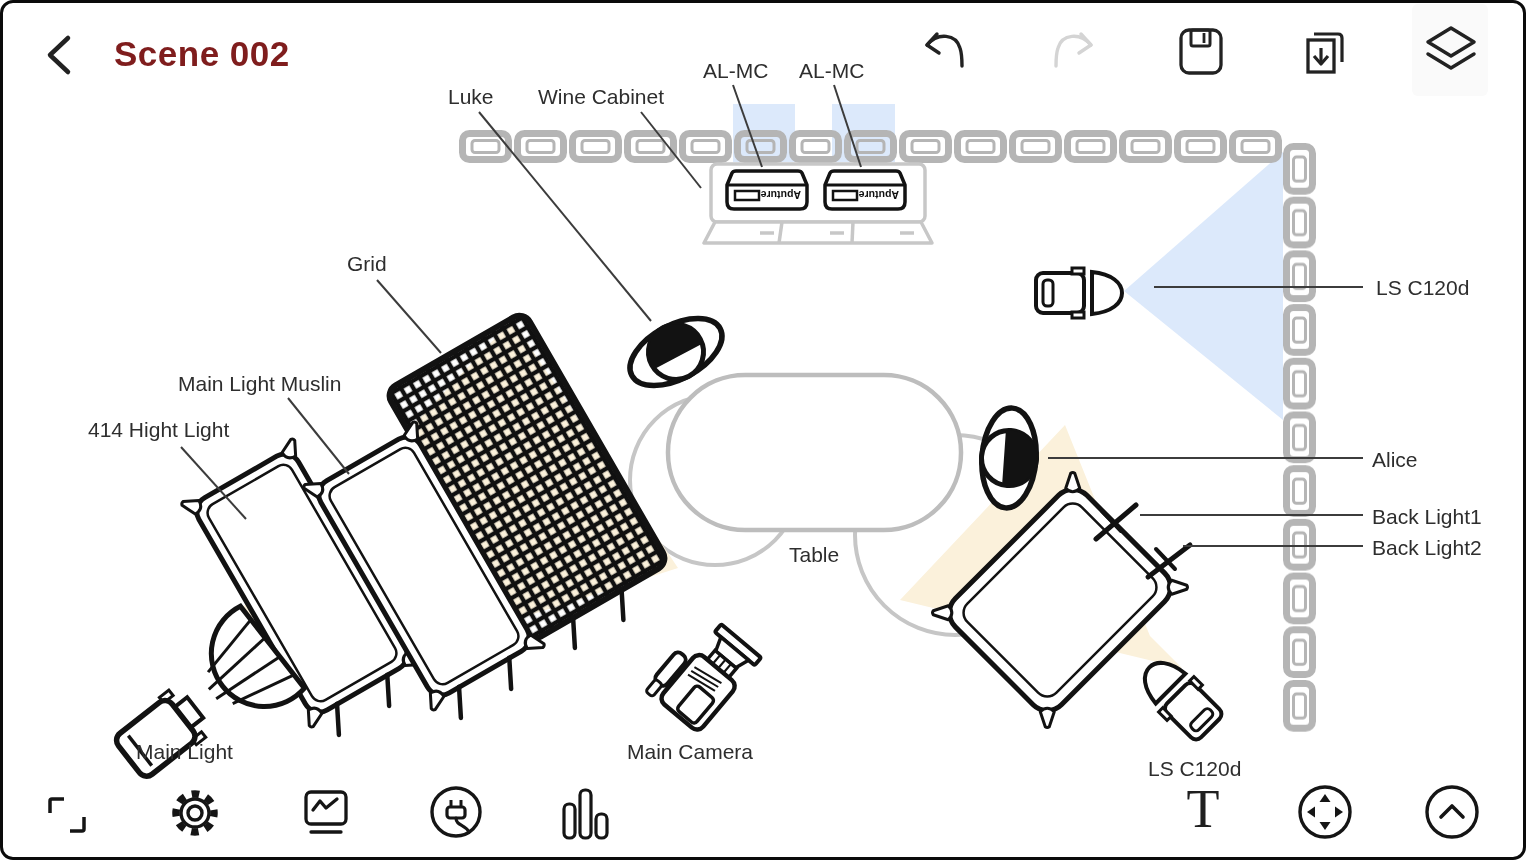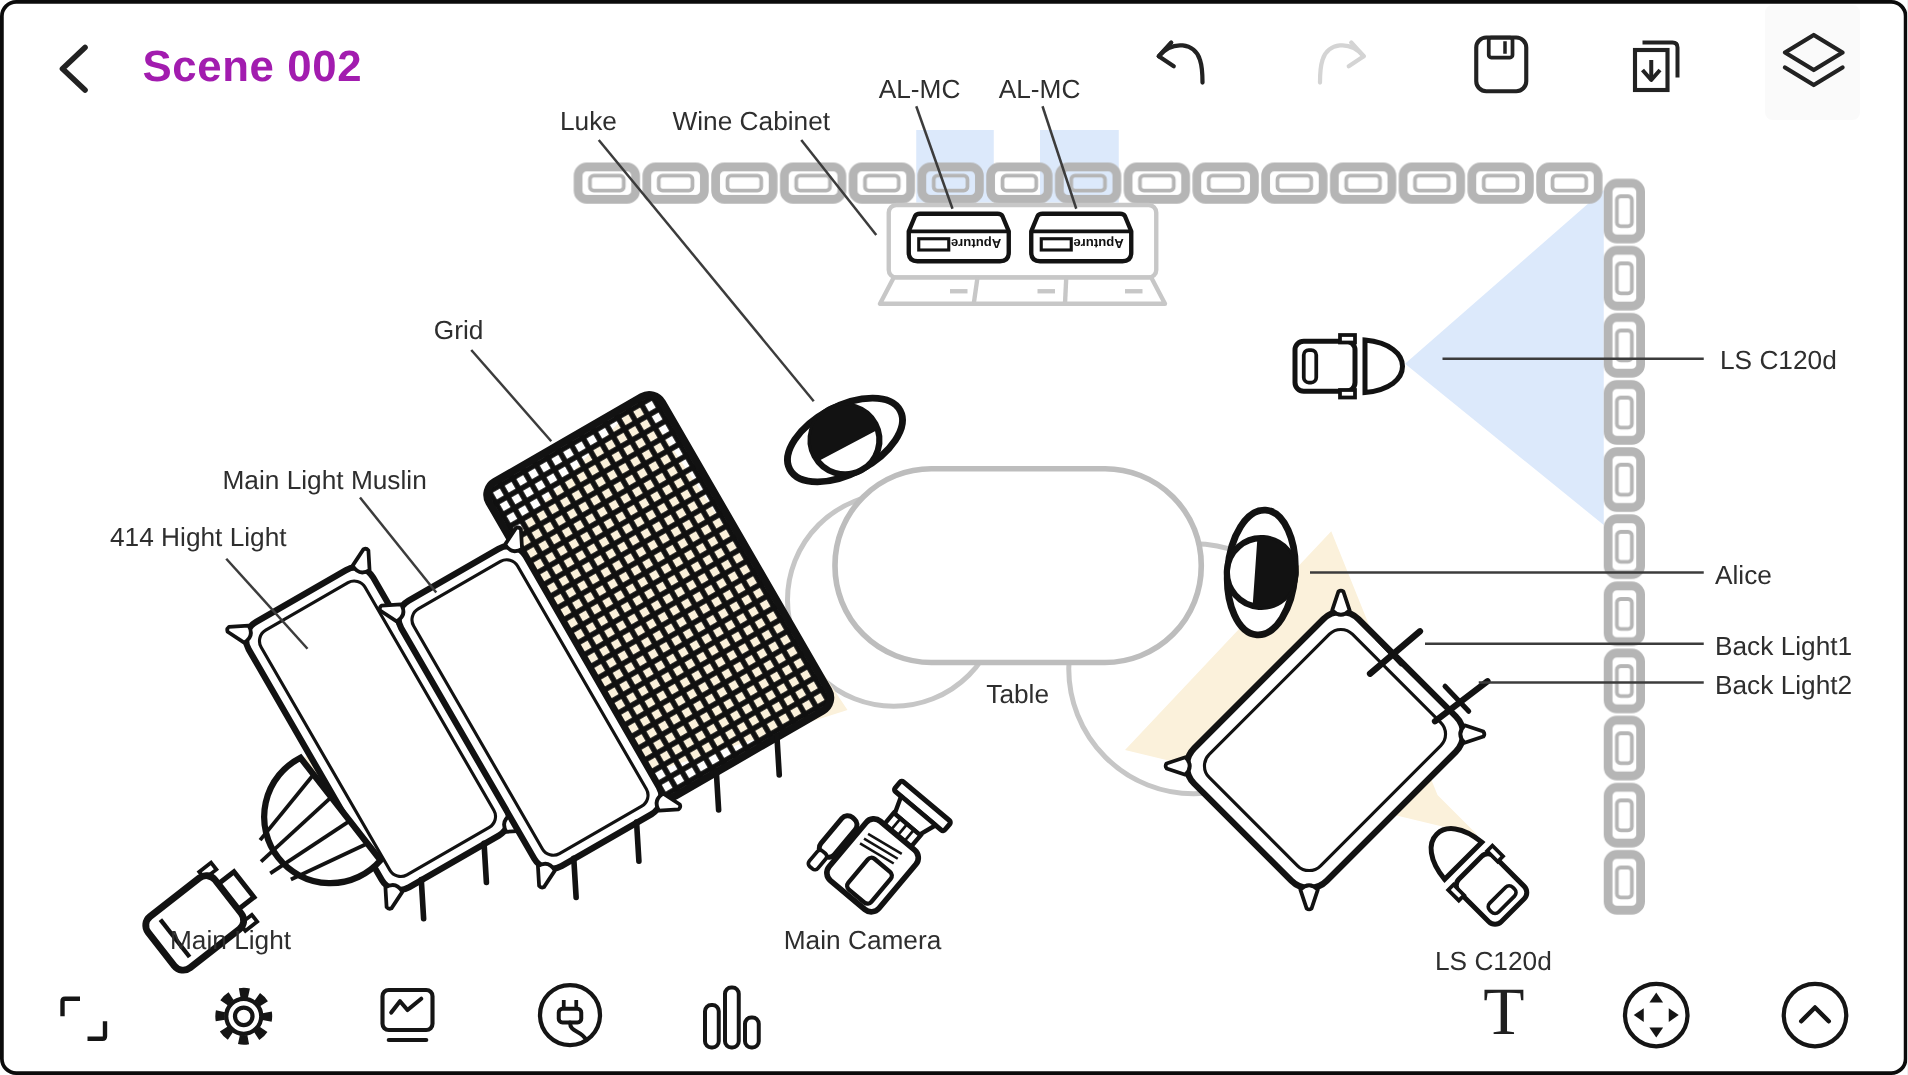--- a/index.html
+++ b/index.html
@@ -1,19 +1,19 @@
 <!DOCTYPE html>
 <html style="--beam_warm: #FBF1DB; --beam_cool: #DCE9FB; --wall: #B5B5B5; --cabinet: #C7C7C7; --outline: #121212; --label: #2E2E2E; --table_stroke: #BDBDBD; --chair: #C6C6C6; --disabled: #D4D4D4;"><head>
 <meta charset="utf-8">
 <style>
   html,body{margin:0;padding:0;background:#e8e8e8;font-family:"Liberation Sans",sans-serif;}
   #stage{position:relative;width:1526px;height:860px;background:#ffffff;overflow:hidden;margin:0 auto;}
   #frame{position:absolute;inset:0;border:3px solid #0b0b0b;border-radius:13px;pointer-events:none;z-index:50;}
   .abs{position:absolute;}
-  #page-title{left:114px;top:34px;font-size:35px;font-weight:600;color:#a21caf;letter-spacing:.5px;}
+  #page-title{left:114px;top:34px;font-size:35px;font-weight:600;color:#7f1d1d;letter-spacing:.5px;}
   .iconbtn{display:flex;align-items:center;justify-content:center;}
   #layers-backdrop{left:1412px;top:4px;width:76px;height:92px;background:#fafafa;border-radius:6px;}
   #canvas-svg{left:0;top:0;}
   svg text.lbl-t{font:21px "Liberation Sans",sans-serif;fill:var(--label,#2e2e2e);}
   svg text.brand{font:10.5px "Liberation Sans",sans-serif;font-weight:600;fill:#101010;}
   #text-tool-glyph{font-family:"Liberation Serif",serif;font-size:54px;color:#1f1f1f;line-height:50px;}
   .ol{stroke:var(--outline,#121212);}
 </style>
 </head>
 <body>

